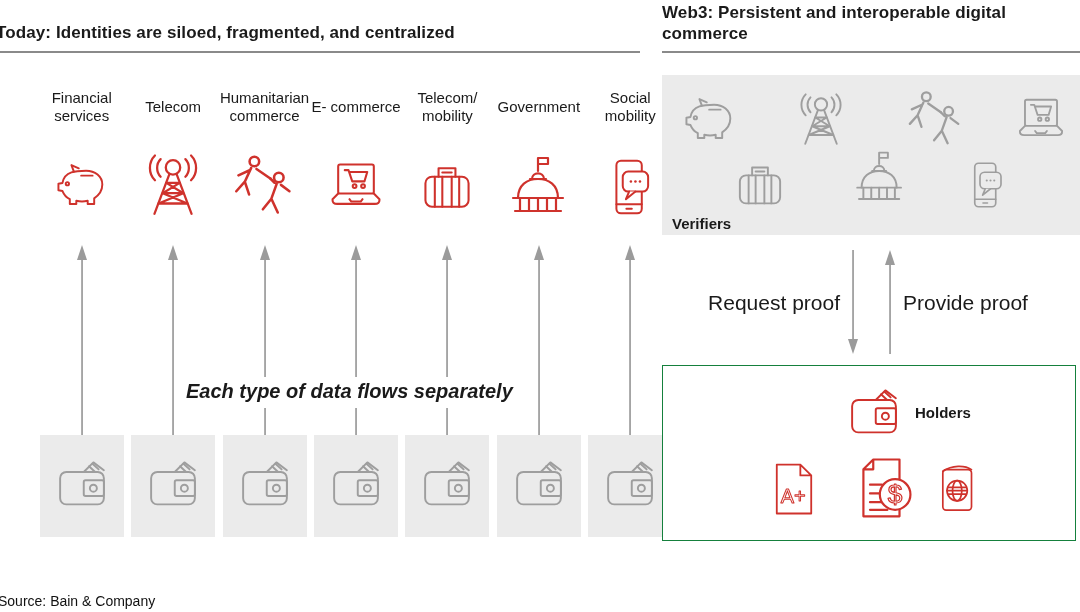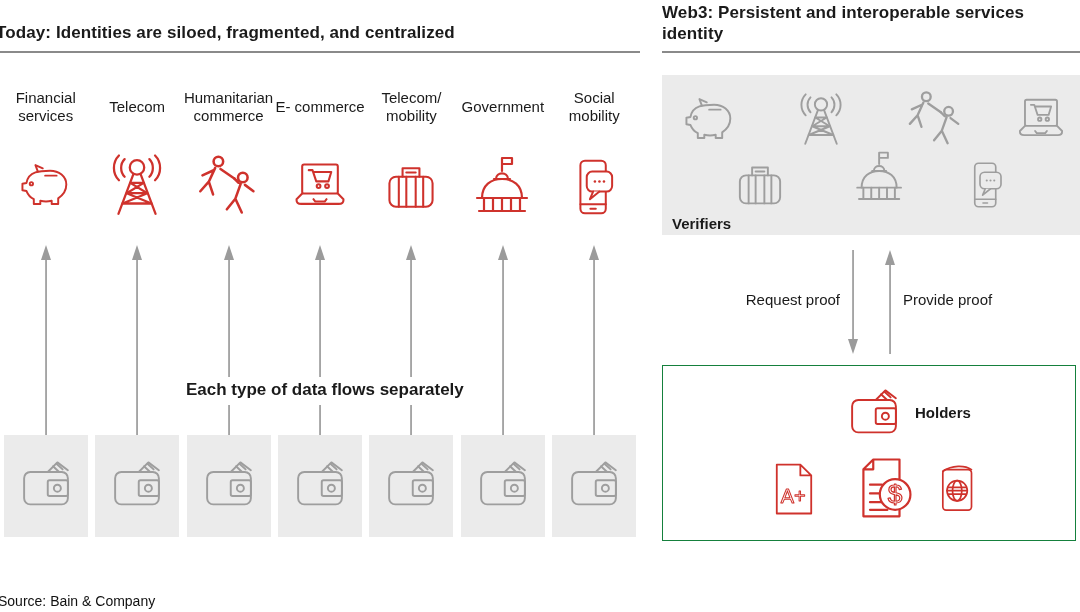--- a/index.html
+++ b/index.html
@@ -6,41 +6,41 @@
   body{font-family:"Liberation Sans", sans-serif;color:#1a1a1a;}
   .canvas{position:relative;width:1080px;height:612px;background:#fff;overflow:hidden;}
 
   
   .left{position:absolute;left:0;top:0;width:640px;height:612px;}
   .panel-title{position:absolute;top:22px;left:0;margin:0;font-size:17px;font-weight:700;line-height:21px;letter-spacing:.1px;}
   .left .panel-title{margin-left:-4px;white-space:nowrap;}
   .rule{position:absolute;top:51px;height:2px;background:#8a8a8a;}
   .left .rule{left:0;width:640px;}
 
-  .row7{position:absolute;left:0;width:640px;display:flex;}
+  .row7{position:absolute;left:0;width:640px;display:flex;padding-left:36px;}
   .row7 .cell{flex:1 1 0;display:flex;align-items:center;justify-content:center;overflow:visible;}
   .labels-row{top:82px;height:50px;}
   .sector-label{font-size:15px;line-height:18px;text-align:center;}
   .icons-row{top:142px;height:90px;}
   .arrows-row{top:245px;height:190px;z-index:1;}
   .boxes-row{top:435px;height:102px;}
   .silo-box{width:84px;height:102px;background:#ebebeb;display:flex;align-items:center;justify-content:center;}
 
-  .note{position:absolute;top:377px;left:176px;z-index:2;background:#fff;padding:3px 10px 5px;font-size:17px;font-weight:700;white-space:nowrap;}
+  .note{position:absolute;top:377px;left:176px;z-index:2;background:#fff;padding:3px 10px 5px;font-size:20px;font-weight:700;white-space:nowrap;font-style:italic;}
 
   
   .right{position:absolute;left:662px;top:0;width:418px;height:612px;}
   .right .panel-title{top:2px;width:400px;}
   .right .rule{left:0;width:418px;}
   .verifiers-box{position:absolute;left:0;top:75px;width:418px;height:160px;background:#ebebeb;}
   .verifiers-box .vicon{position:absolute;}
   .box-label{position:absolute;font-size:15px;font-weight:700;}
   .verifiers-label{left:10px;top:140px;}
   .proof-arrow{position:absolute;top:250px;}
-  .proof-label{position:absolute;top:291px;font-size:15px;white-space:nowrap;}
+  .proof-label{position:absolute;top:291px;font-size:21px;white-space:nowrap;}
   .request-label{left:30px;width:148px;text-align:right;}
   .provide-label{left:241px;}
   .holders-box{position:absolute;left:0;top:365px;width:412px;height:174px;background:#fff;border:1px solid #15803d;}
   .holders-box .hicon{position:absolute;}
   .holders-label{left:252px;top:38px;}
 
   
   svg.icon{display:block;color:#9e9e9e;}
   svg.icon.red{color:#cf322c;}
   .on-gray{--icon-bg:#ebebeb;}
@@ -282,21 +282,21 @@
           <div class="silo-box on-gray">
             <svg class="icon" viewBox="0 0 64 64" width="58" height="56">
               <use href="#i-wallet"></use>
             </svg>
           </div>
         </div>
     </div>
   </section>
 
   <section class="right">
-    <h2 class="panel-title">Web3: Persistent and interoperable services identity</h2>
+    <h2 class="panel-title">Web3: Persistent and interoperable digital commerce</h2>
     <div class="rule"></div>
 
     <div class="verifiers-box on-gray">
       <svg class="icon vicon" style="left:18px;top:20px" viewBox="0 0 64 64" width="60" height="52">
           <use href="#i-piggy"></use>
         </svg>
       <svg class="icon vicon" style="left:131px;top:12px" viewBox="0 0 64 64" width="56" height="68">
           <use href="#i-tower"></use>
         </svg>
       <svg class="icon vicon" style="left:243px;top:12px" viewBox="0 0 64 64" width="62" height="66">

